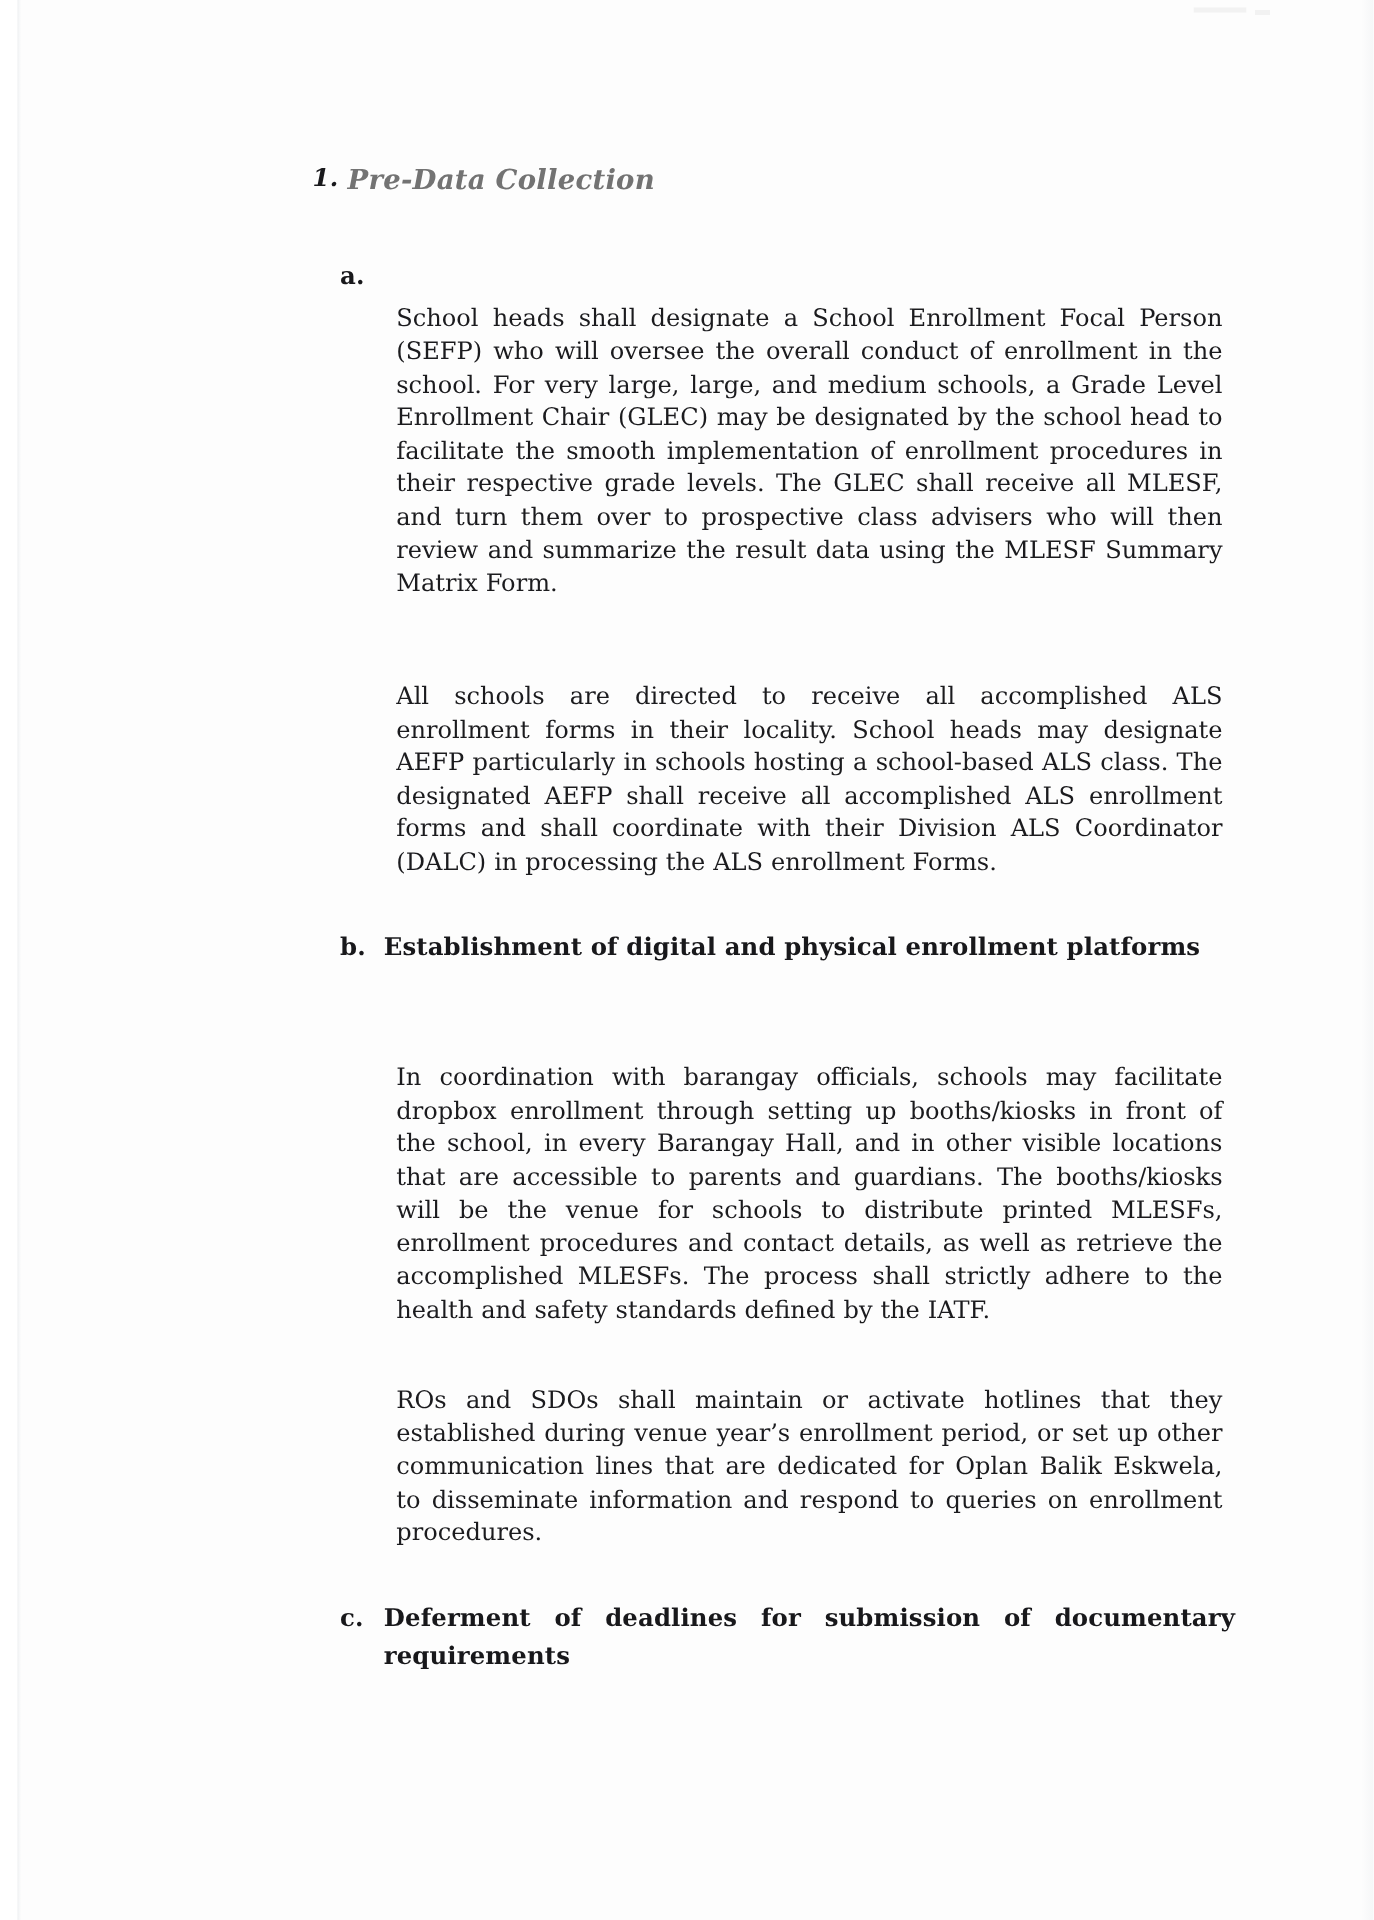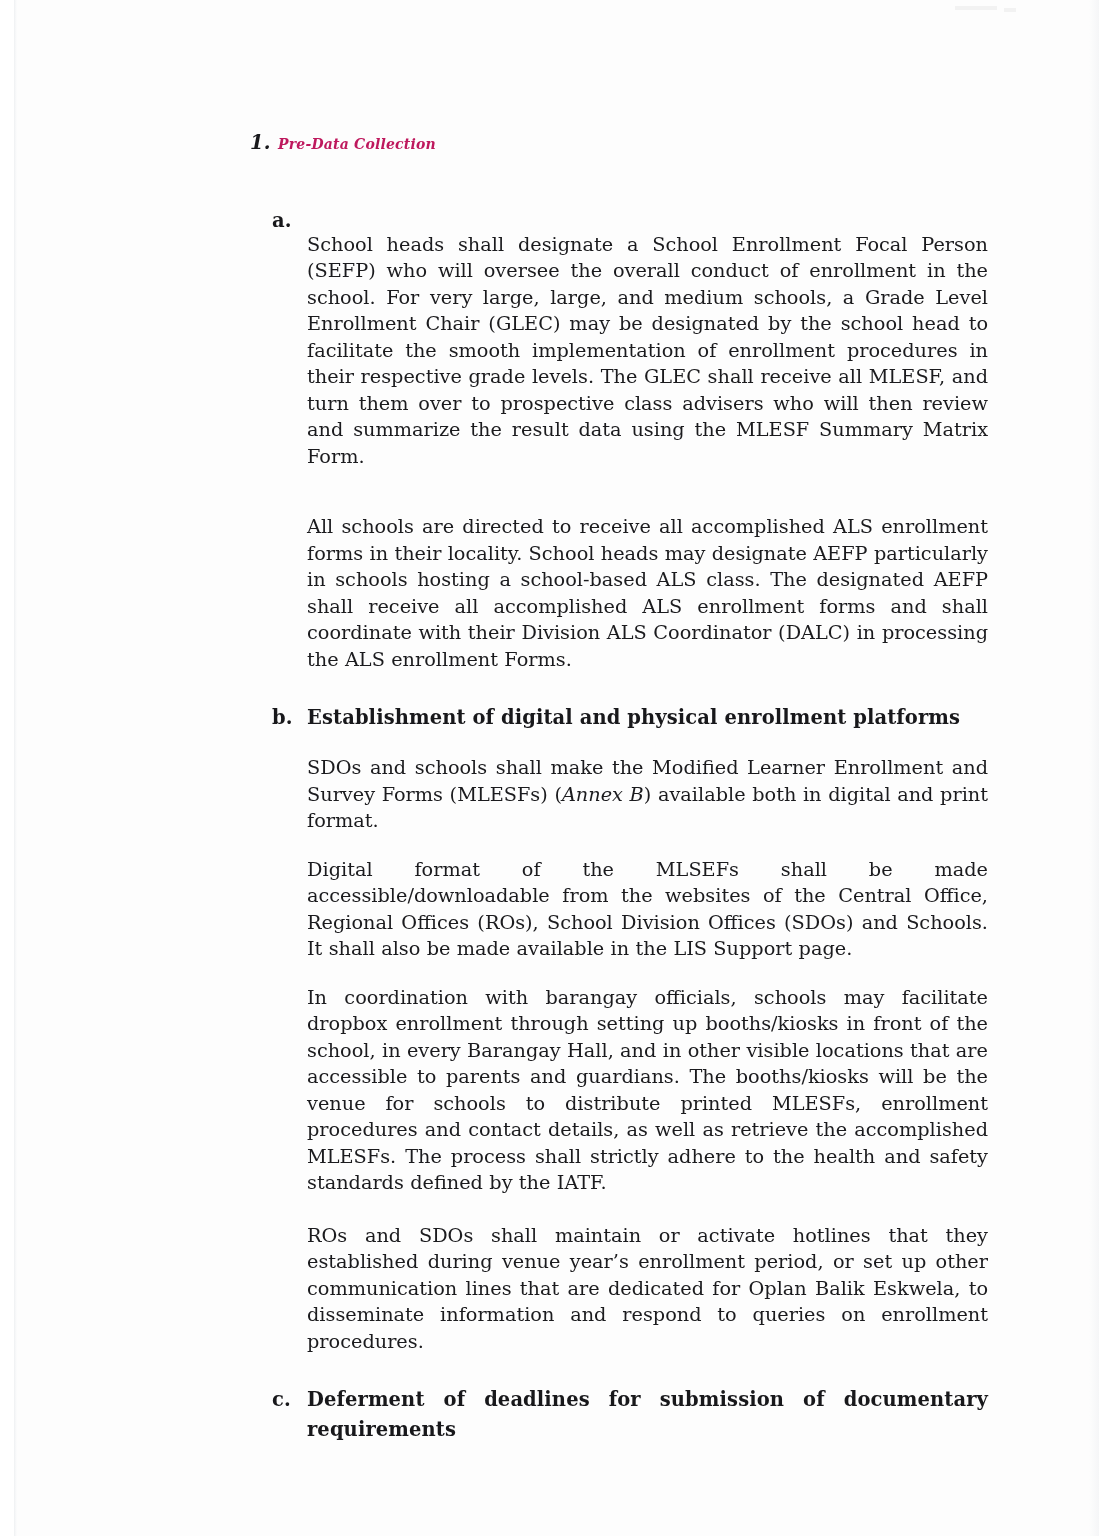--- a/index.html
+++ b/index.html
@@ -71,23 +71,23 @@
     font-style: italic;
     font-size: 19.5px;
     letter-spacing: .2px;
     color: #19191c;
   }
   .num-title {
     display: block;
     padding-left: 28px;
     font-weight: bold;
     font-style: italic;
-    font-size: 14px;
+    font-size: 22px;
     letter-spacing: .2px;
-    color: #be185d;
+    color: #737373;
     line-height: 26.5px;
   }
 
   
   .alpha-head {
     position: relative;
     margin: 0;
     padding: 0 111px 0 307px;
     font-weight: bold;
     font-size: 19.5px;
@@ -107,21 +107,21 @@
     top: 0;
     font-weight: bold;
     font-size: 19.5px;
     line-height: 30px;
     color: #18181b;
   }
   .alpha-text { display: block; }
 
   
   .para {
-    margin: 0;
+    margin: 10px;
     padding: 0 111px 0 307px;
     font-size: 19.3px;
     line-height: 26.5px;
     color: #1b1b1e;
     text-align: justify;
     text-justify: inter-word;
     text-align-last: left;
     letter-spacing: 0px;
     word-spacing: .2px;
   }
@@ -166,24 +166,22 @@
 
     <div class="gap-30"></div>
 
     <div class="alpha-head">
       <span class="alpha-marker">b.</span>
       <span class="alpha-text">Establishment of digital and physical enrollment platforms</span>
     </div>
 
     <div class="gap-22"></div>
 
-    <p class="para"><span>SDOs and schools shall make the Modified Learner Enrollment and Survey Forms (MLESFs) (</span><em>Annex B</em><span>) available both in digital and print format.</span></p>
 
     <div class="gap-22"></div>
-    <p class="para">Digital format of the MLSEFs shall be made accessible/downloadable from the websites of the Central Office, Regional Offices (ROs), School Division Offices (SDOs) and Schools. It shall also be made available in the LIS Support page.</p>
     <div class="gap-22"></div>
     <p class="para">In coordination with barangay officials, schools may  facilitate dropbox enrollment through setting up booths/kiosks in front of the school, in every Barangay Hall, and in other visible locations that are accessible to parents and guardians. The booths/kiosks will be the venue for schools to distribute printed MLESFs, enrollment procedures and contact details, as well as retrieve the accomplished MLESFs. The process shall strictly adhere to the health and safety standards defined by the IATF.</p>
     <div class="gap-26"></div>
     <p class="para">ROs and SDOs shall maintain or activate hotlines that they established during venue year’s enrollment period, or set up other communication lines that are dedicated  for Oplan Balik Eskwela, to disseminate information and respond to queries on enrollment procedures.</p>
 
     <div class="gap-30"></div>
 
     <div class="alpha-head justify-all">
       <span class="alpha-marker">c.</span>
       <span class="alpha-text">Deferment of deadlines for submission of documentary requirements</span>

